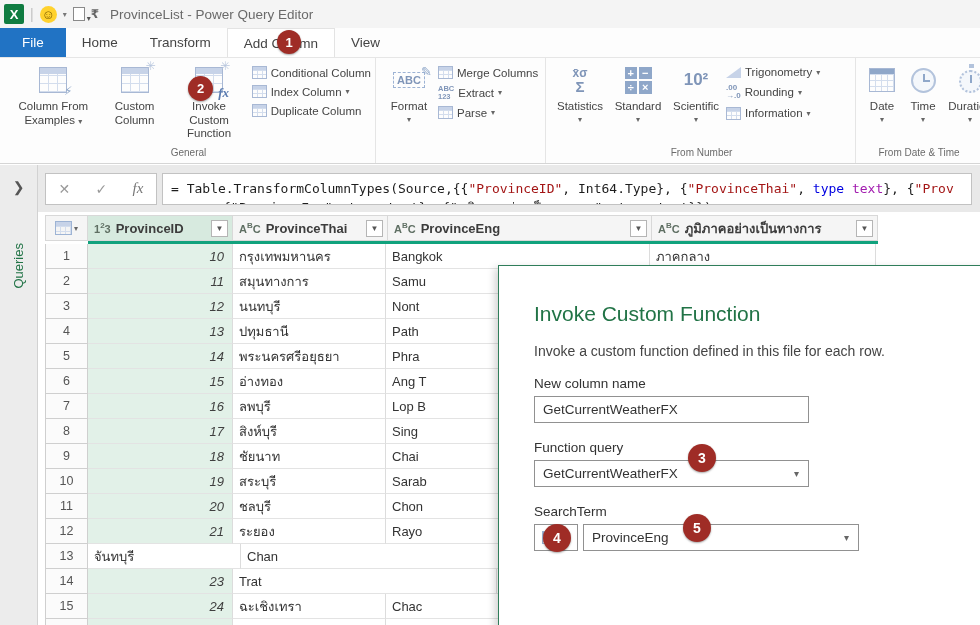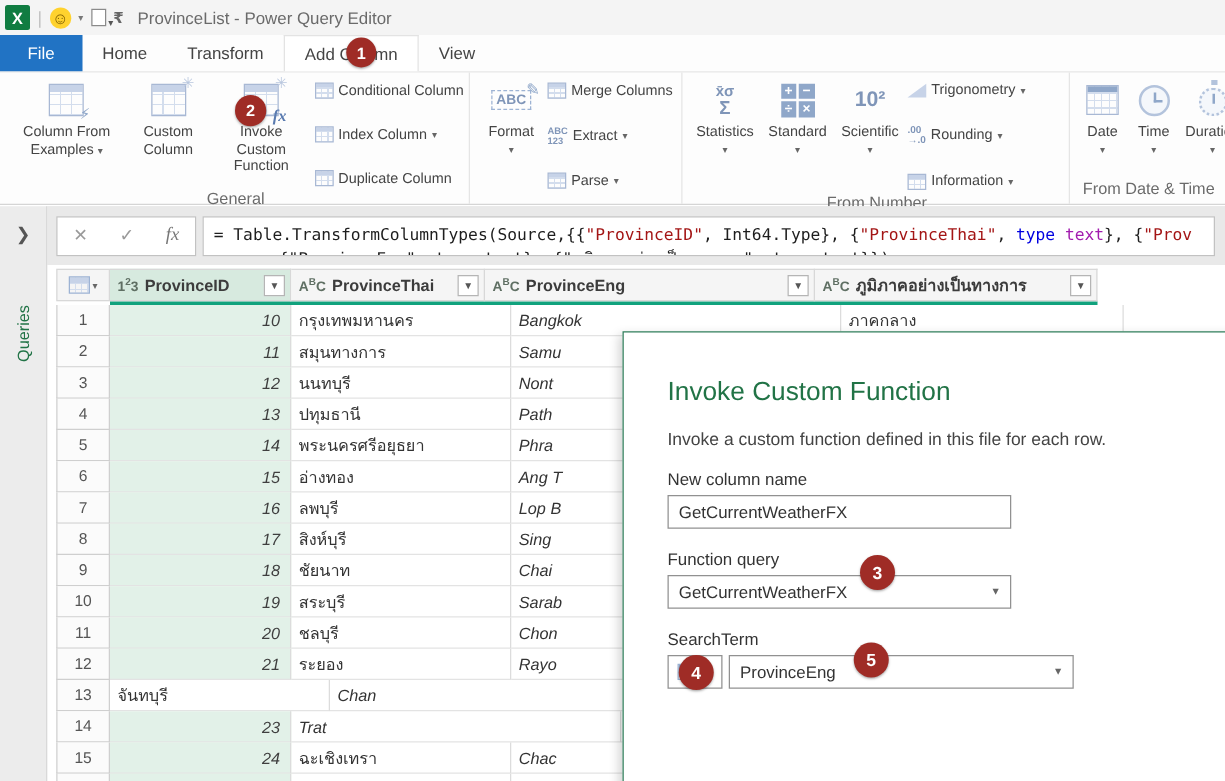--- a/index.html
+++ b/index.html
@@ -23,28 +23,28 @@
   
   #tabs{height:30px;background:#fdfdfd;display:flex;align-items:stretch;border-bottom:1px solid #e6e6e6;position:relative;}
   .tab{display:flex;align-items:center;padding:0 16px;font-size:13.5px;color:#444;cursor:default;position:relative;}
   .tab.file{background:#2173c4;color:#fff;padding:0 22px;}
   .tab.active{background:#fff;border:1px solid #e3e3e3;border-bottom:none;}
 
   
   #ribbon{height:106px;background:#fdfdfd;border-bottom:1px solid #d5d5d5;display:flex;align-items:stretch;}
   .rgroup{display:flex;flex-direction:column;justify-content:space-between;padding:4px 4px 2px 6px;position:relative;}
   .rgroup + .rgroup{border-left:1px solid #e5e5e5;}
-  .rgrouplabel{text-align:center;font-size:13px;color:#6b6b6b;padding:2px 0 3px;}
+  .rgrouplabel{text-align:center;font-size:10px;color:#6b6b6b;padding:2px 0 3px;}
   .rbuttons{display:flex;align-items:flex-start;gap:2px;flex:1;}
   .rbig{display:flex;flex-direction:column;align-items:center;padding:3px 5px;font-size:11.5px;color:#444;
     text-align:center;line-height:1.18;cursor:default;position:relative;}
   .rbig .biglabel{margin-top:5px;}
   .caret{font-size:8px;color:#666;}
   .vcaret{display:block;margin-top:1px;}
-  .rsmallcol{display:flex;flex-direction:column;justify-content:flex-start;gap:22px;padding-top:4px;}
+  .rsmallcol{display:flex;flex-direction:column;justify-content:flex-start;gap:6px;padding-top:4px;}
   .rsmall{display:flex;align-items:center;gap:4px;font-size:11.5px;color:#444;cursor:default;white-space:nowrap;}
 
   
   .bigicon{position:relative;width:34px;height:30px;display:flex;align-items:center;justify-content:center;}
   .gicon{width:28px;height:26px;border:1px solid #a8b8d4;background-color:#fff;background:
     linear-gradient(to bottom,#c7d3e8 0 6px,rgba(0,0,0,0) 6px),
     repeating-linear-gradient(to right,rgba(0,0,0,0) 0 8px,#d3dded 8px 9px),
     repeating-linear-gradient(to bottom,rgba(0,0,0,0) 0 7px,#d3dded 7px 8px);}
   .ovl{position:absolute;font-size:12px;color:#8fa7c9;right:-2px;bottom:-3px;font-weight:bold;}
   .ovl.top{top:-6px;right:-4px;bottom:auto;color:#b9c7de;}
@@ -111,22 +111,22 @@
     display:flex;align-items:center;justify-content:center;font-size:8px;color:#555;cursor:default;}
   .cornergrid{width:17px;height:14px;border:1px solid #9db3d4;background-color:#fff;background:
     linear-gradient(to bottom,#c7d3e8 0 4px,rgba(0,0,0,0) 4px),
     repeating-linear-gradient(to right,rgba(0,0,0,0) 0 4px,#d3dded 4px 5px),
     repeating-linear-gradient(to bottom,rgba(0,0,0,0) 0 4px,#d3dded 4px 5px);}
   #teal-divider{height:3px;background:#11a27d;margin-left:43px;width:790px;}
   .dcell{height:25px;border-right:1px solid #dcdcdc;border-bottom:1px solid #e3e3e3;font-size:13px;
     display:flex;align-items:center;white-space:nowrap;overflow:hidden;}
   .cn{width:43px;justify-content:center;background:#fbfbfb;border:1px solid #cfcfcf;border-top:none;color:#555;font-size:12.5px;}
   .cid{width:145px;background:#e2f1e8;justify-content:flex-end;padding-right:8px;font-style:italic;color:#3f3f3f;}
-  .cthai{width:176px;padding-left:6px;}
-  .ceng{width:264px;padding-left:6px;font-style:italic;}
+  .cthai{width:153px;padding-left:6px;}
+  .ceng{width:264px;padding-left:6px;}
   .cregion{width:226px;padding-left:6px;}.col-id{width:145px;}.col-thai{width:155px;}.col-eng{width:264px;}.col-region{width:226px;}
 
   
   #dialog{position:absolute;left:498px;top:265px;width:500px;height:380px;background:#fff;
     border:1px solid #2f7d5a;box-shadow:-3px 3px 8px rgba(0,0,0,0.18);z-index:20;padding:36px 0 0 35px;}
   #dialog-title{color:#217346;font-size:21px;font-weight:400;}
   #dialog-desc{margin-top:17px;font-size:14px;color:#444;}
   .dlabel{margin-top:17px;font-size:13.5px;color:#333;}
   .dinput{margin-top:5px;width:275px;height:27px;border:1px solid #919191;background:#fff;font-size:13.5px;
     color:#333;display:flex;align-items:center;padding:0 8px;position:relative;}

